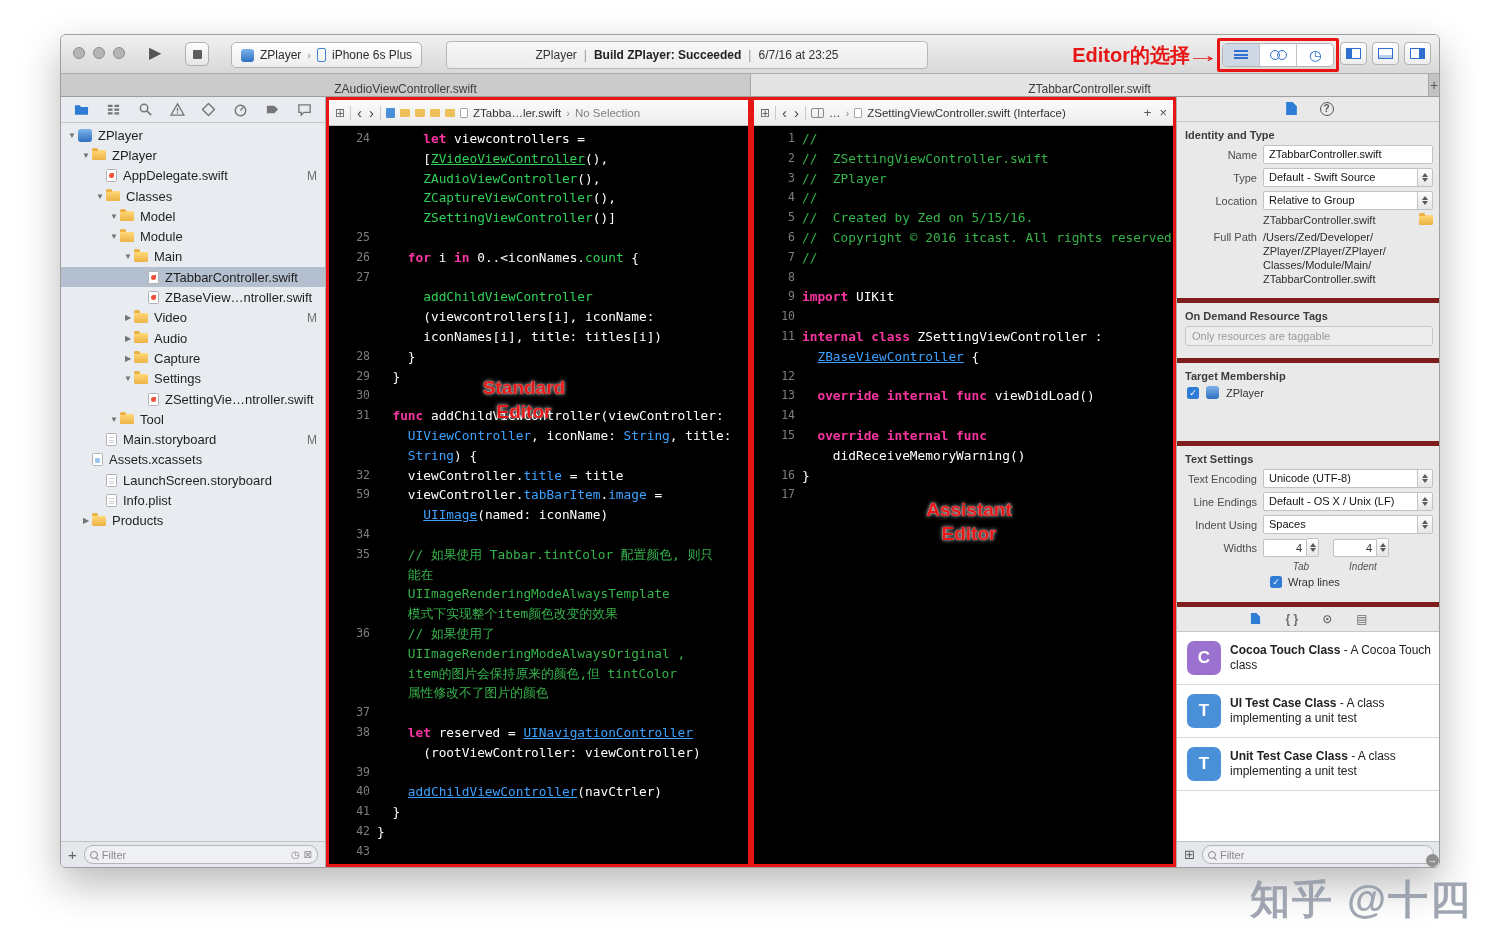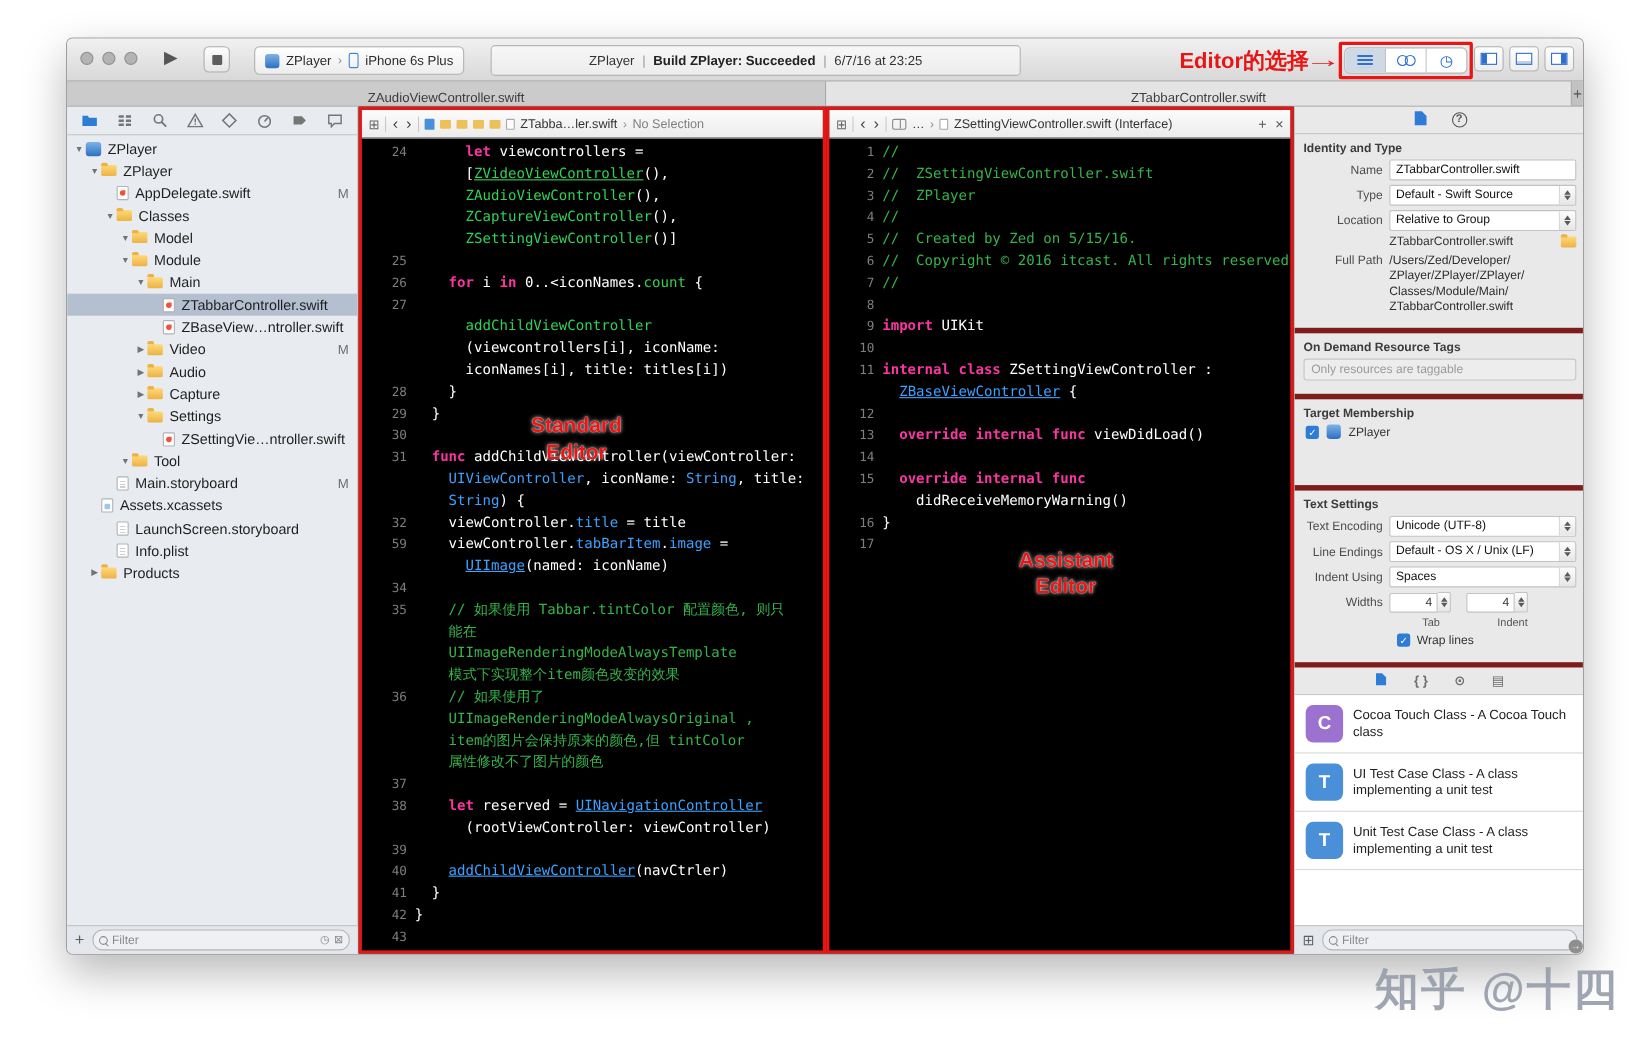--- a/index.html
+++ b/index.html
@@ -147,31 +147,31 @@
   .odr-field{margin:4px 8px;background:#ededed;border:1px solid #c6c6c6;border-radius:3px;padding:3px 6px;color:#9a9a9a;}
   .chk{width:12px;height:12px;background:#2e7cd6;border-radius:2.5px;color:#fff;font-size:9px;line-height:12px;text-align:center;flex:none;}
   .target-row{display:flex;align-items:center;gap:7px;margin:4px 10px 34px;}
   .mini-wrap{display:flex;align-items:center;margin-right:14px;}
   .mini-field{width:34px;background:#fff;border:1px solid #c2c2c2;border-radius:2px 0 0 2px;padding:2px 4px;text-align:right;}
   .mini-step{width:12px;height:19px;border:1px solid #c2c2c2;border-left:none;border-radius:0 2px 2px 0;
     background:linear-gradient(#fdfdfd,#e6e6e6);display:flex;flex-direction:column;align-items:center;justify-content:center;gap:1px;box-sizing:border-box;}
   .mini-step i{display:block;width:0;height:0;border-left:3px solid transparent;border-right:3px solid transparent;}
   .mini-step .up{border-bottom:4px solid #5a5a5a;}
   .mini-step .dn{border-top:4px solid #5a5a5a;}
-  .width-captions{display:flex;margin:1px 8px 2px 93px;gap:12px;}
+  .width-captions{display:flex;margin:1px 8px 2px 93px;gap:0;font-style:italic;}
   .width-captions span{width:62px;text-align:center;color:#555;font-size:10px;}
   .wrap-row{display:flex;align-items:center;gap:6px;margin:4px 8px 6px 93px;}
   .lib-iconbar{height:24px;flex:none;border-bottom:1px solid #c6c6c6;display:flex;align-items:center;justify-content:center;gap:24px;background:#e9e9e9;}
   .lib-glyph{color:#6e6e6e;font-size:12px;font-weight:bold;}
   .lib-list{flex:1;background:#fff;overflow:hidden;}
   .lib-item{display:flex;gap:9px;padding:9px 10px;border-bottom:1px solid #d8d8d8;align-items:flex-start;}
   .lib-icon{width:34px;height:34px;border-radius:7px;color:#fff;font-weight:bold;font-size:17px;display:flex;
     align-items:center;justify-content:center;flex:none;}
   .lib-text{font-size:12px;line-height:15px;color:#222;padding-top:2px;}
-  .lib-text b{font-weight:normal;}
+  .lib-text b{font-weight:bold;}
   .insp-filterbar{height:25px;flex:none;border-top:1px solid #c2c2c2;background:#e4e7eb;display:flex;align-items:center;gap:7px;padding:0 7px;}
   .grid-ic{color:#5f5f5f;font-size:13px;}
 
   .watermark{position:absolute;right:28px;top:872px;font-size:40px;font-weight:bold;color:rgba(150,156,168,.9);letter-spacing:2px;}
 </style>
 </head>
 <body>
 
 <div class="stage">
   <div class="window">

